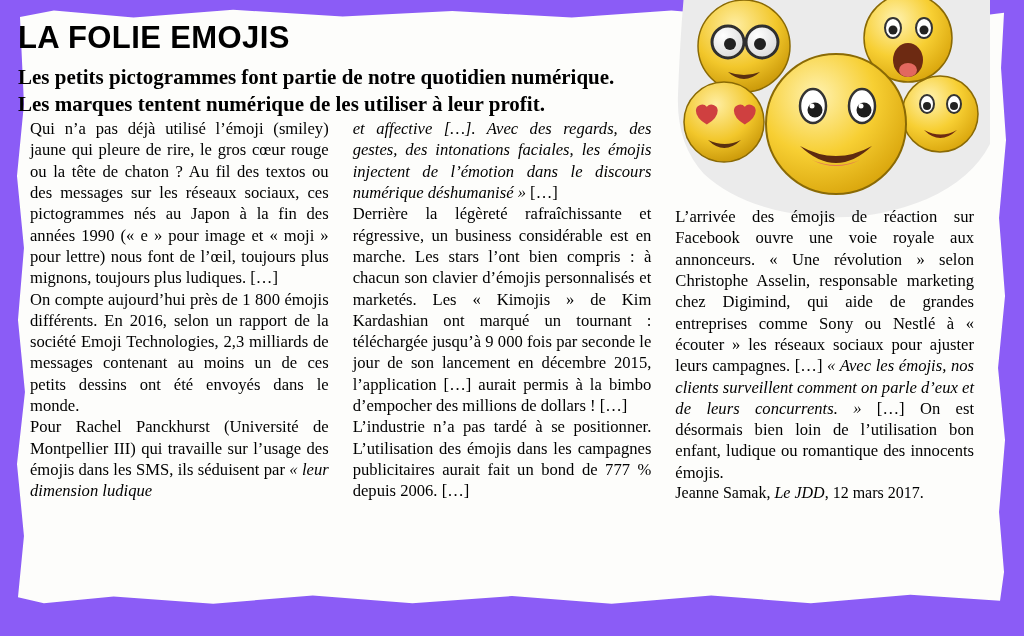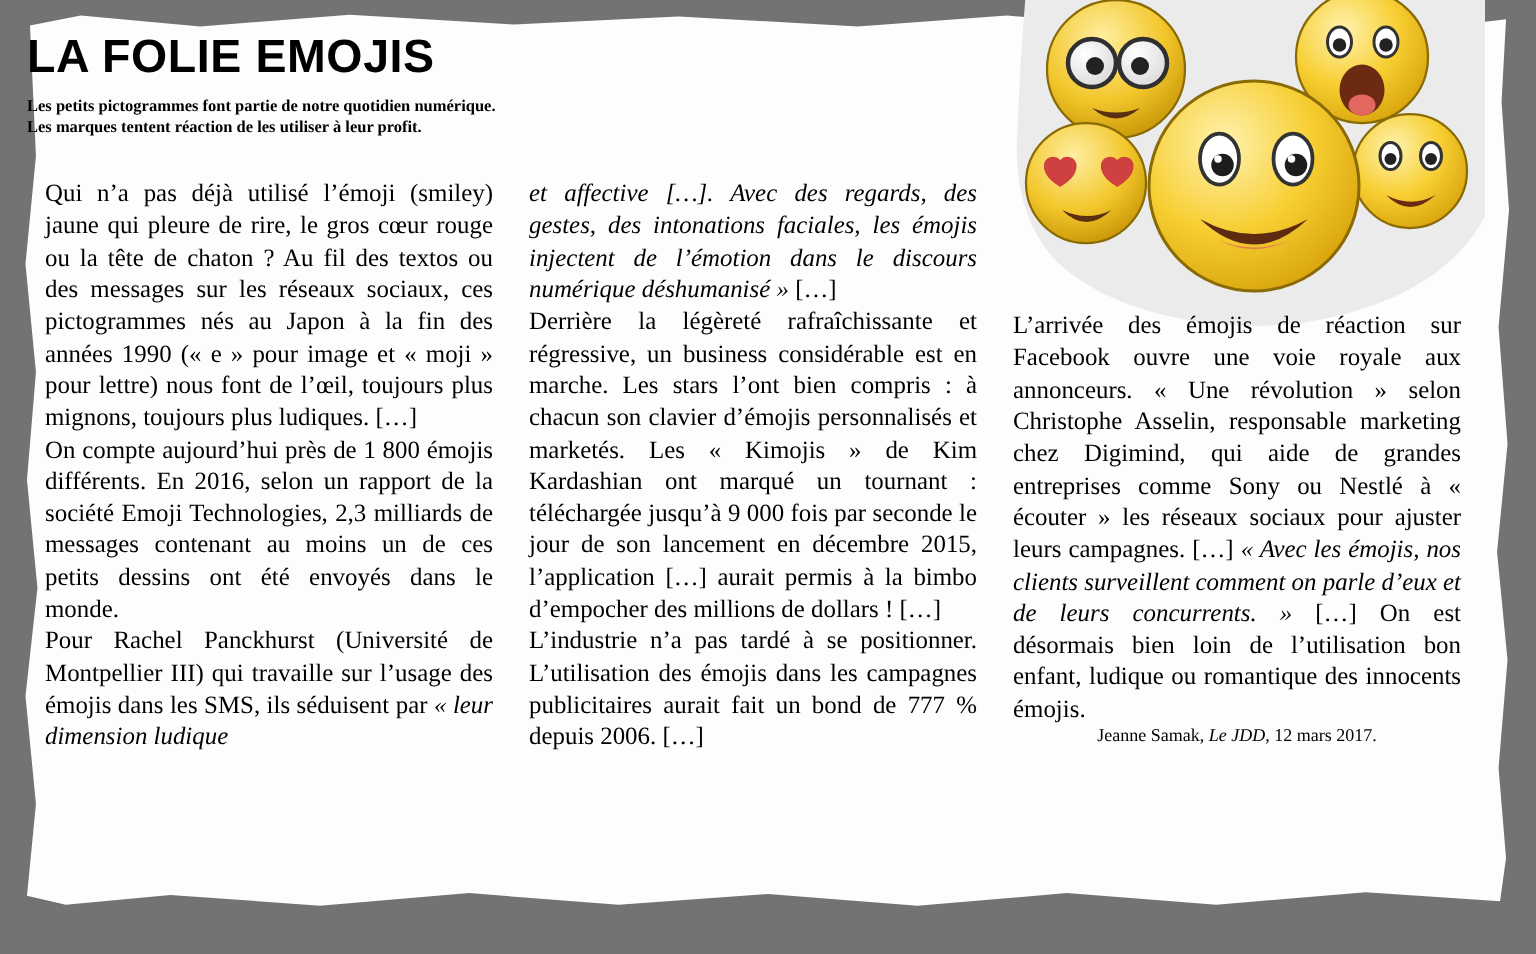--- a/index.html
+++ b/index.html
@@ -6,21 +6,21 @@
   html, body {
     margin: 0;
     padding: 0;
     background: #ffffff;
   }
   #page {
     position: relative;
     width: 1024px;
     height: 636px;
     overflow: hidden;
-    background: #737373;
+    background: #8b5cf6;
     font-family: "Liberation Serif", serif;
     color: #000000;
   }
 
   
   .article-sheet {
     position: absolute;
     left: 14px;
     top: 8px;
     width: 996px;
@@ -50,21 +50,21 @@
     font-family: "Liberation Sans", sans-serif;
     font-weight: bold;
     font-size: 31px;
     letter-spacing: 0.4px;
     margin: 0 0 9px 0;
     line-height: 1.05;
   }
   .standfirst {
     font-family: "Liberation Serif", serif;
     font-weight: bold;
-    font-size: 11px;
+    font-size: 21px;
     line-height: 1.32;
     margin: 0;
   }
   .standfirst div { white-space: nowrap; }
 
   .rule {
     position: absolute;
     left: 18px;
     top: 108px;
     width: 652px;
@@ -93,22 +93,22 @@
   }
   .col:last-child { margin-right: 16px; }
   .col p { margin: 0; }
   .col.col2 { padding-top: 0; }
   .col.col3 { padding-top: 88px; }
 
   em, .it { font-style: italic; }
 
   .credit {
     margin-top: 17px;
-    text-align: center;
-    font-size: 12px;
+    text-align: left;
+    font-size: 16px;
   }
   .credit .src { font-style: italic; }
 
   
   .emoji-art {
     position: absolute;
     right: 22px;
     top: -6px;
     width: 330px;
     height: 225px;
@@ -195,21 +195,21 @@
           <path d="M140,166 q24,12 48,0 q-24,10 -48,0 Z" fill="#e0695f" opacity="0.85"></path>
         </g>
       </g>
     </svg>
   </div>
 
   <div class="header">
     <h1 class="headline">LA FOLIE EMOJIS</h1>
     <div class="standfirst">
       <div>Les petits pictogrammes font partie de notre quotidien numérique.</div>
-      <div>Les marques tentent réaction de les utiliser à leur profit.</div>
+      <div>Les marques tentent numérique de les utiliser à leur profit.</div>
     </div>
   </div>
 
   <div class="rule"></div>
 
   <div class="columns">
 
     <div class="col col1">
       <p>Qui n’a pas déjà utilisé l’émoji (smiley) jaune qui pleure de rire, le gros cœur rouge ou la tête de chaton ? Au fil des textos ou des messages sur les réseaux sociaux, ces pictogrammes nés au Japon à la fin des années 1990 (« e » pour image et « moji » pour lettre) nous font de l’œil, toujours plus mignons, toujours plus ludiques. […]</p>
       <p>On compte aujourd’hui près de 1 800 émojis différents. En 2016, selon un rapport de la société Emoji Technologies, 2,3 milliards de messages contenant au moins un de ces petits dessins ont été envoyés dans le monde.</p>

